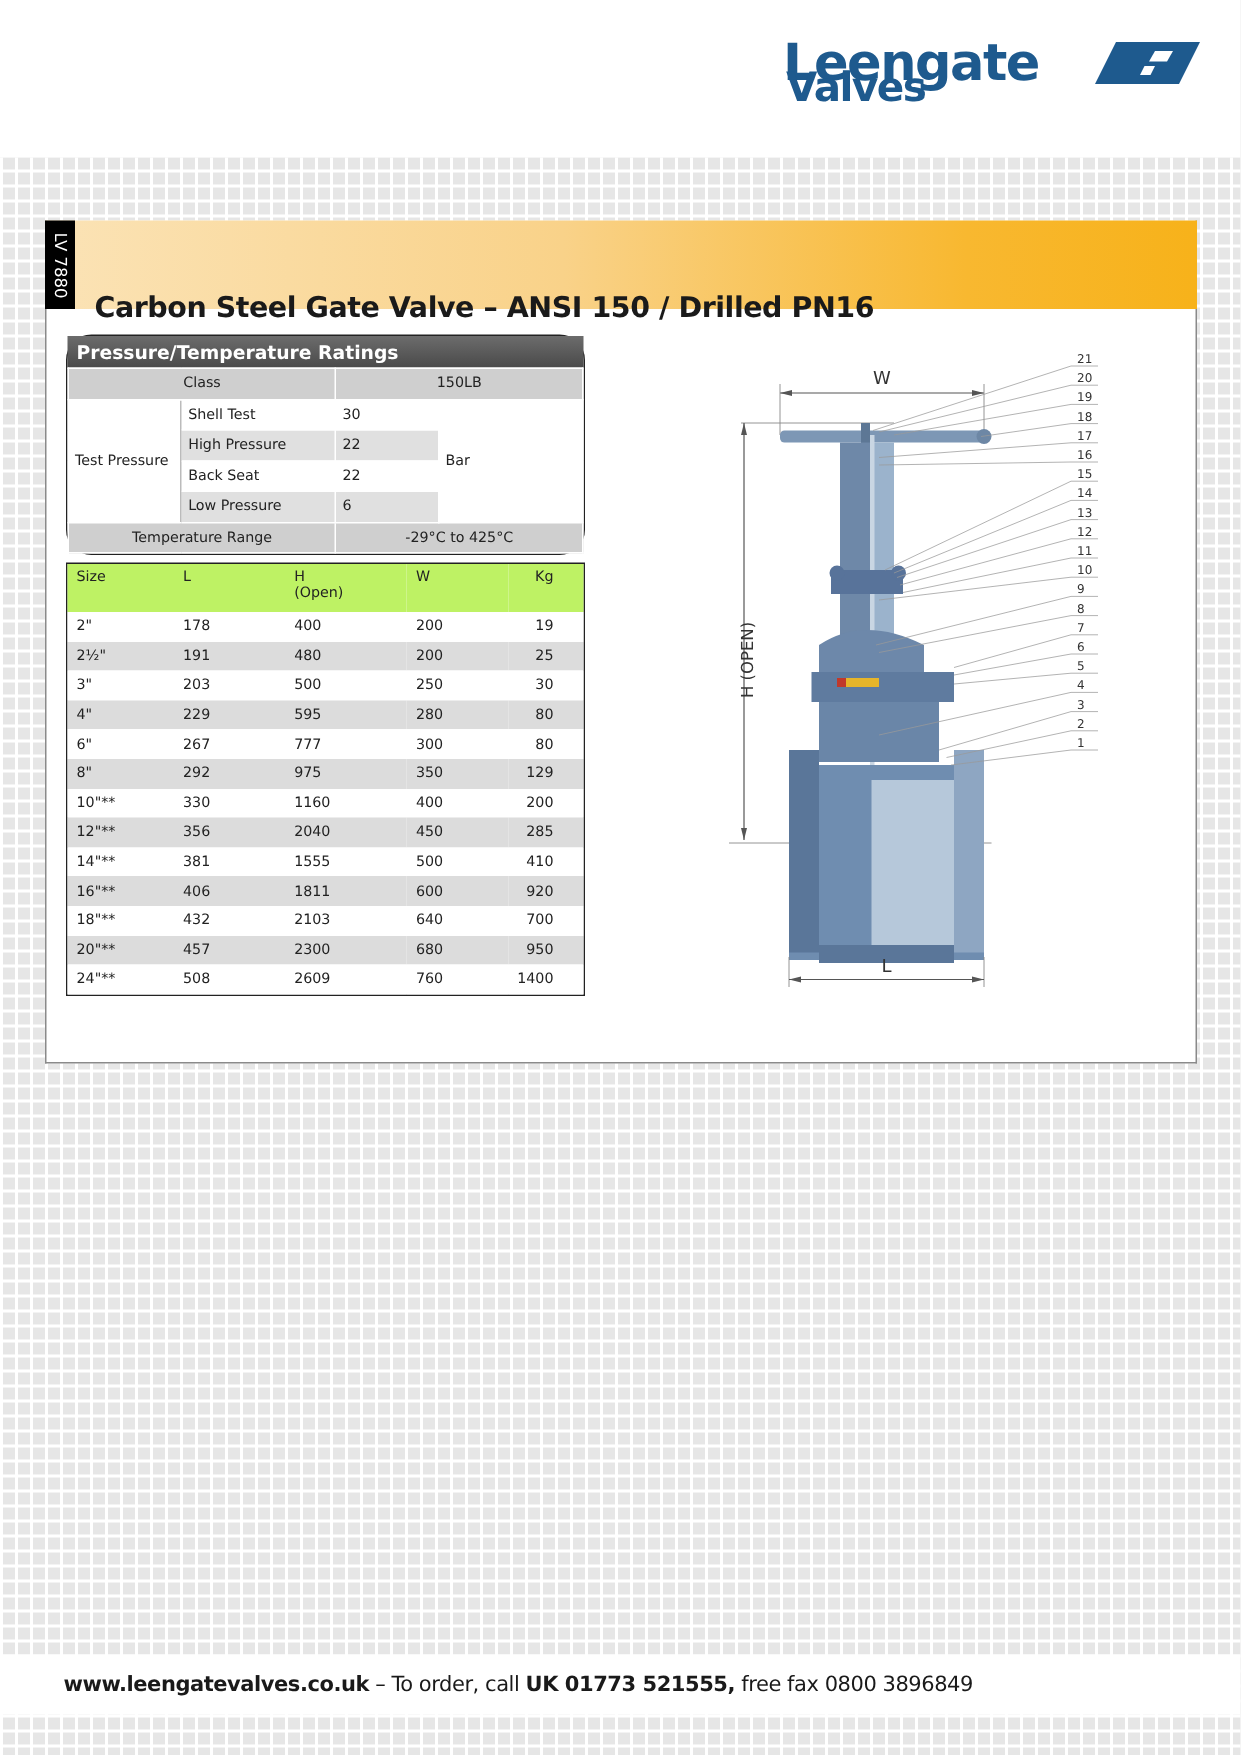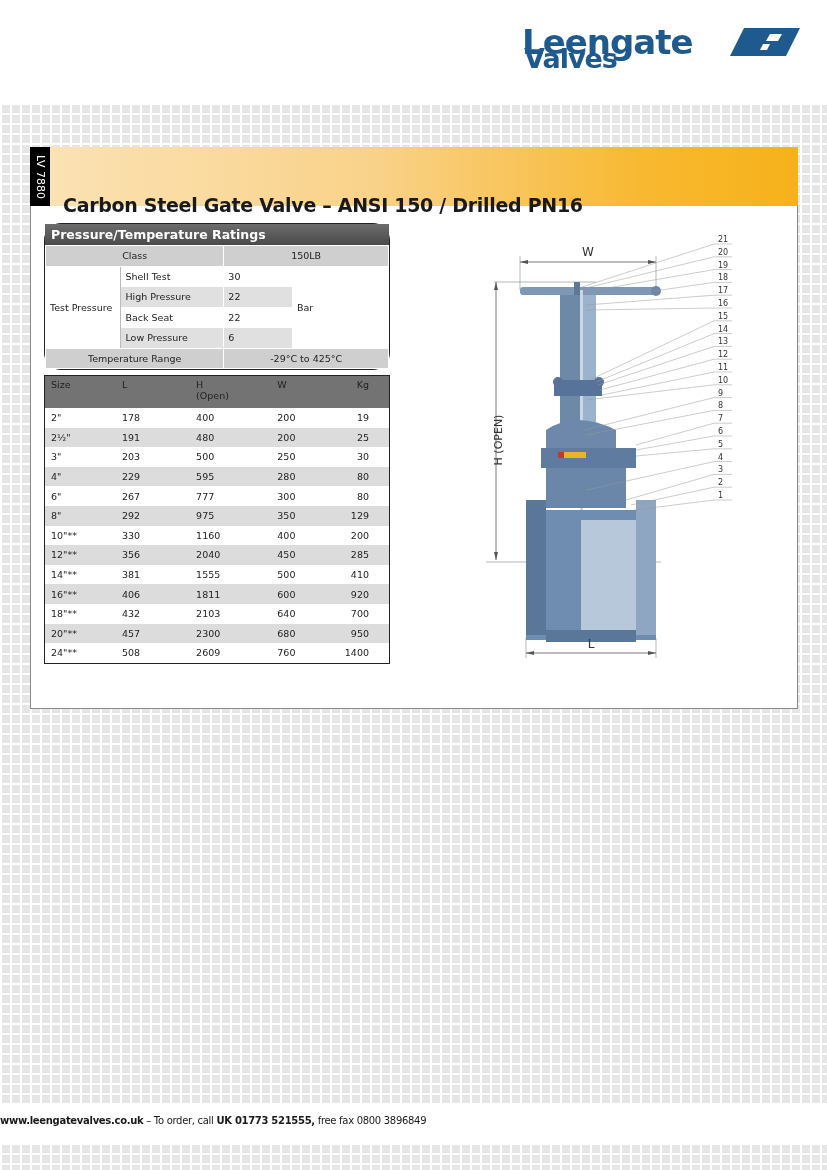--- a/index.html
+++ b/index.html
@@ -67,33 +67,33 @@
   .pt table { width: 100%; }
   .pt td { height: 19.5px; padding: 0 4px; border: 1px solid #fff; }
   .grey { background: #cfcfcf; }
   .lgrey { background: #e0e0e0; }
   .center { text-align: center; }
   .wcell { background: #fff; }
   .pt td.rowlab { border-right: 1px solid #bbb; }
 
   .dim { left: 44px; top: 375px; width: 344px; }
   .dim table { width: 100%; }
-  .dim th { text-align: left; font-weight: normal; background: #737373; padding: 3px 6px; vertical-align: top; height: 26px; font-size: 9.5px;}
+  .dim th { text-align: left; font-weight: normal; background: #bef264; padding: 3px 6px; vertical-align: top; height: 26px; font-size: 9.5px;}
   .dim td { height: 19.6px; padding: 0 6px; }
   .dim tr.even td { background: #dcdcdc; }
   .dim tr.odd td { background: #ffffff; }
   .dim .kg { text-align: right; padding-right: 20px; }
 
   .diagram { position: absolute; left: 486px; top: 230px; width: 260px; height: 440px; }
 
   .footer {
     position: absolute; left: 0; top: 1103px; width: 827px; height: 40px; background: #ffffff;
   }
   .footer-text {
-    position: absolute; left: 0; width: 691px; top: 12px; text-align: left; font-size: 10px; color: #1a1a1a;
+    position: absolute; left: 0; width: 691px; top: 12px; text-align: center; font-size: 14px; color: #1a1a1a;
     font-family: "DejaVu Sans", sans-serif; letter-spacing: -0.3px;
   }
   .footer-text b { font-weight: bold; }
 </style>
 </head>
 <body>
 
 <div class="topband"></div>
 <div class="grid-bg"></div>
 

